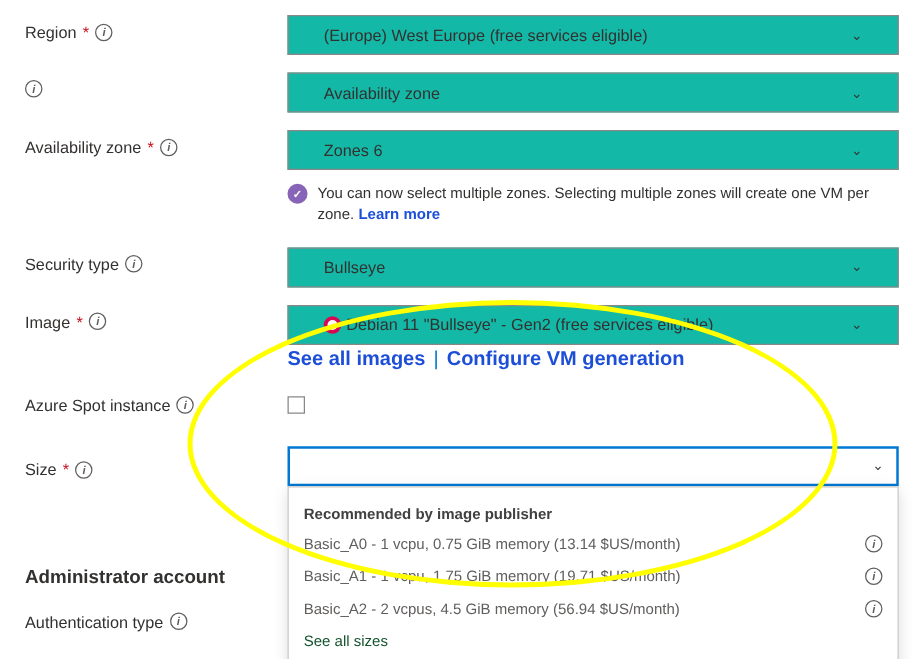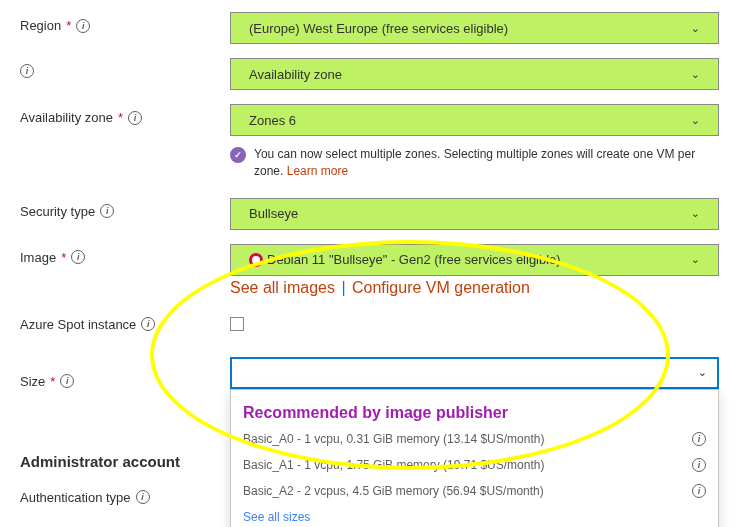--- a/index.html
+++ b/index.html
@@ -50,22 +50,22 @@
       font-weight: bold;
     }
     .form-control {
       flex: 1;
     }
     .dropdown {
       display: flex;
       align-items: center;
       justify-content: space-between;
       border: 1px solid #8a8886;
-      padding: 5px 18px;
-      background: #bef264;
+      padding: 5px 28px;
+      background: #14b8a6;
       cursor: pointer;
       min-height: 32px;
       width: 100%;
       font-size: 13px;
       color: #323130;
       text-align: right;
     }
     .chevron {
       font-size: 11px;
       color: #323130;
@@ -90,23 +90,24 @@
       font-size: 9px;
       font-weight: bold;
       margin-top: 1px;
     }
     .info-text {
       font-size: 12px;
       color: #323130;
       line-height: 1.4;
     }
     .info-text a, .link {
-      color: #c2410c;
+      color: #1d4ed8;
       text-decoration: none;
       cursor: pointer;
+      font-weight: bold;
     }
     .image-links {
       margin-top: 3px;
       font-size: 16px;
     }
     .checkbox-wrapper {
       display: flex;
       align-items: center;
       gap: 6px;
       padding-top: 6px;
@@ -141,41 +142,41 @@
       left: 0;
       right: 0;
       background: #fff;
       border: 1px solid #c8c6c4;
       box-shadow: 0 4px 12px rgba(0,0,0,0.15);
       z-index: 100;
       padding: 8px 0;
     }
     .dropdown-section-title {
       padding: 6px 12px 4px 12px;
-      font-size: 16px;
+      font-size: 12px;
       font-weight: 600;
-      color: #a21caf;
+      color: #404040;
     }
     .dropdown-item {
       padding: 6px 12px;
       font-size: 12px;
       color: #605e5c;
       cursor: pointer;
       display: flex;
       align-items: center;
       justify-content: space-between;
     }
     .dropdown-item-text {
       display: flex;
       align-items: center;
       gap: 4px;
     }
     .see-all-link {
       padding: 6px 12px;
-      color: #3b82f6;
+      color: #14532d;
       font-size: 12px;
       cursor: pointer;
     }
     .admin-section-title {
       font-size: 15px;
       font-weight: 600;
       color: #323130;
       padding: 4px 0;
     }
     .yellow-highlight {
@@ -301,37 +302,37 @@
       <span>Azure Spot instance</span>
       <span class="info-icon">i</span>
     </div>
     <div class="form-control">
       <div class="checkbox-wrapper">
         <div class="checkbox"></div>
       </div>
     </div>
   </div>
 
-  <div class="form-row" style="align-items:flex-end;">
+  <div class="form-row" style="align-items:center;">
     <div class="form-label">
       <span>Size</span>
       <span class="required-star">*</span>
       <span class="info-icon">i</span>
     </div>
     <div class="form-control">
       <div class="size-dropdown-container">
         <div class="size-dropdown">
           <span></span>
           <span class="chevron">⌄</span>
         </div>
         <div class="size-dropdown-menu">
           <div class="dropdown-section-title">Recommended by image publisher</div>
           <div class="dropdown-item">
             <div class="dropdown-item-text">
-              <span>Basic_A0 - 1 vcpu, 0.31 GiB memory (13.14 $US/month)</span>
+              <span>Basic_A0 - 1 vcpu, 0.75 GiB memory (13.14 $US/month)</span>
             </div>
             <span class="info-icon">i</span>
           </div>
           <div class="dropdown-item">
             <div class="dropdown-item-text">
               <span>Basic_A1 - 1 vcpu, 1.75 GiB memory (19.71 $US/month)</span>
             </div>
             <span class="info-icon">i</span>
           </div>
           <div class="dropdown-item">

